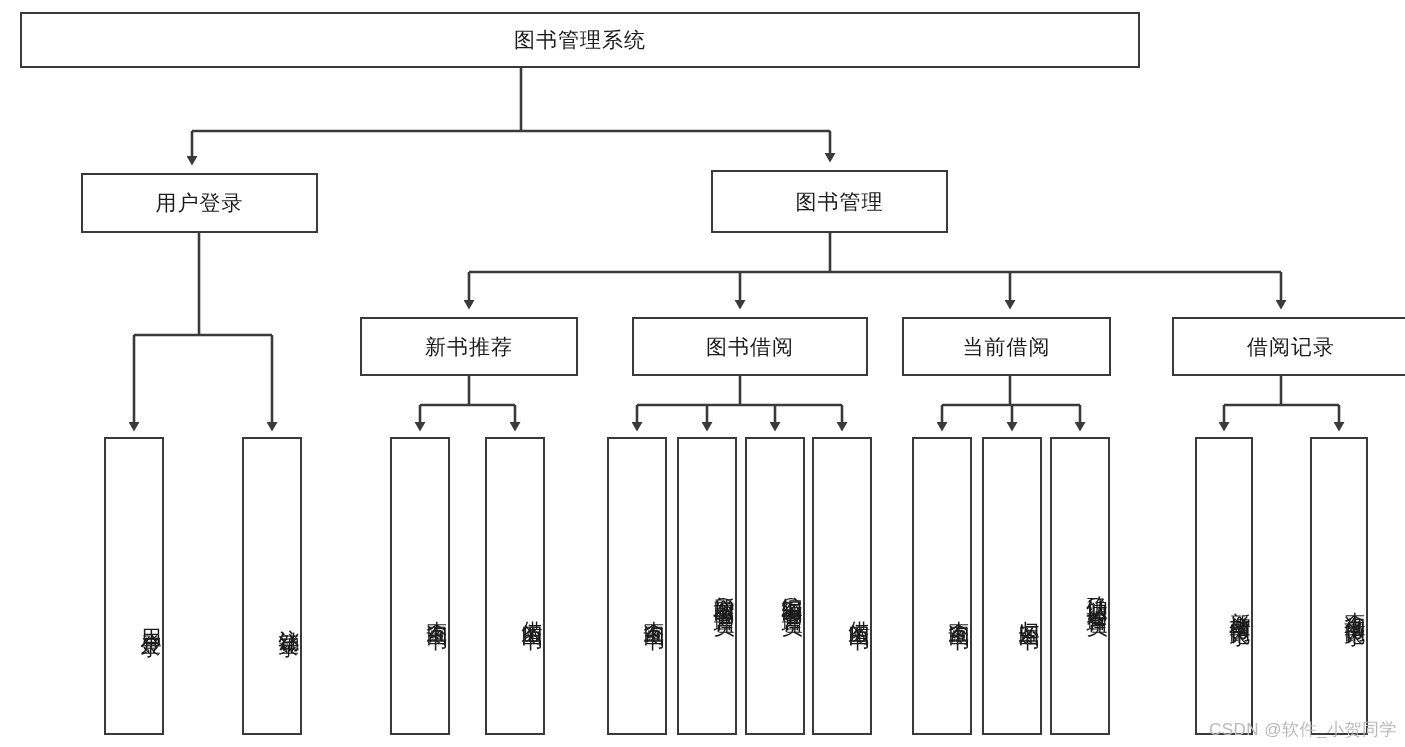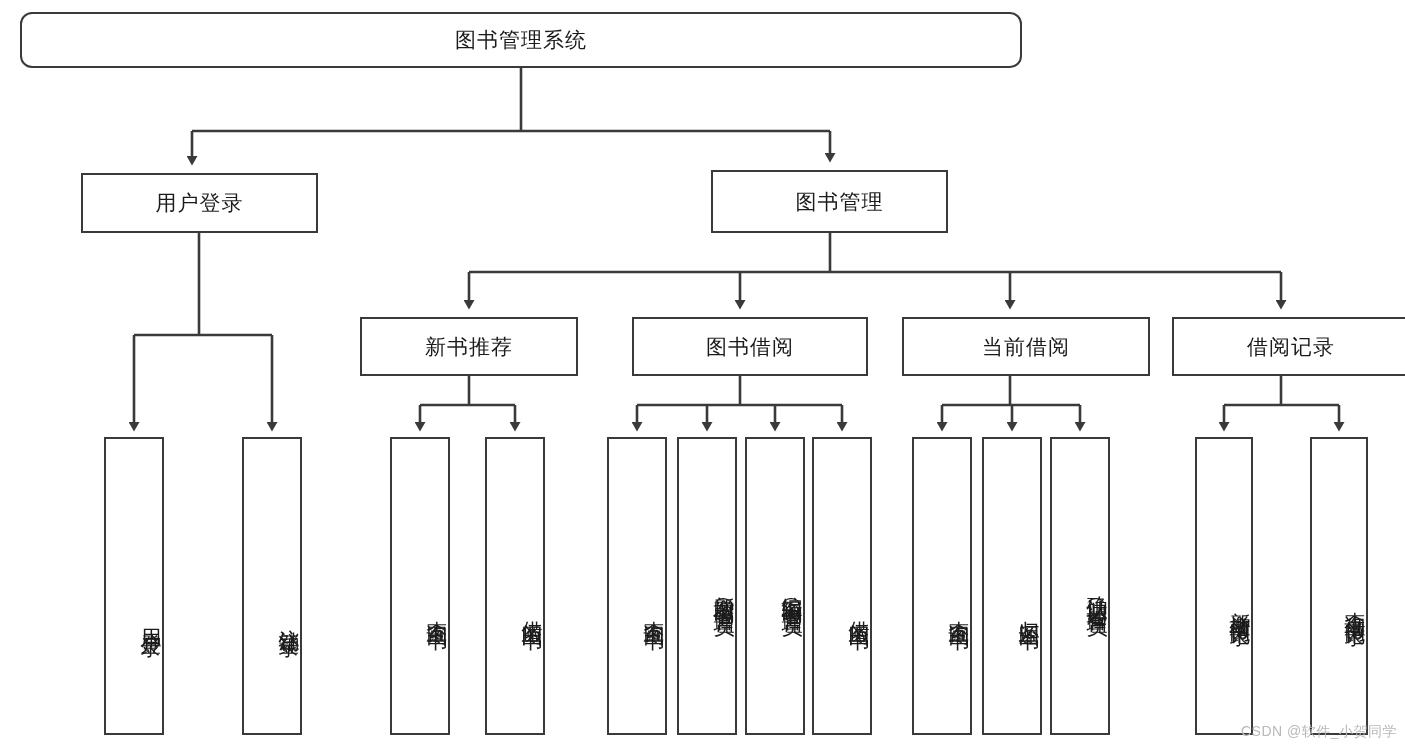--- a/index.html
+++ b/index.html
@@ -56,21 +56,21 @@
     margin-top: 4px;
   }
   .node.vert.pad-a .vtext { margin-top: 62px; }
   .node.vert.pad-b .vtext { margin-top: 10px; }
   .node.vert.pad-c .vtext { margin-top: 45px; }
   .node.vert.pad-d .vtext { margin-top: 34px; }
   .watermark {
     position: absolute;
     right: 8px;
     bottom: 6px;
-    font-size: 14px;
+    font-size: 17px;
     color: #b9b9b9;
     z-index: 5;
     white-space: nowrap;
     letter-spacing: 0.5px;
   }
 </style>
 </head>
 <body>
 
 <div id="canvas">
@@ -118,38 +118,38 @@
       <path d="M1012,405 L1012,424" marker-end="url(#arrow)"></path>
       <path d="M1080,405 L1080,424" marker-end="url(#arrow)"></path>
 
       <path d="M1281,376 L1281,405"></path>
       <path d="M1224,405 L1339,405"></path>
       <path d="M1224,405 L1224,424" marker-end="url(#arrow)"></path>
       <path d="M1339,405 L1339,424" marker-end="url(#arrow)"></path>
     </g>
   </svg>
 
-  <div class="node horiz" style="left:20px; top:12px; width:1002px; height:56px;border-radius:12px;">
+  <div class="node horiz" style="left:20px; top:12px; width:1120px; height:56px;">
     <span>图书管理系统</span>
   </div>
 
   <div class="node horiz" style="left:81px; top:173px; width:237px; height:60px;">
     <span>用户登录</span>
   </div>
   <div class="node horiz" style="left:711px; top:170px; width:237px; height:63px;padding-left:20px;">
     <span>图书管理</span>
   </div>
 
   <div class="node horiz" style="left:360px; top:317px; width:218px; height:59px;justify-content:center;">
     <span>新书推荐</span>
   </div>
   <div class="node horiz" style="left:632px; top:317px; width:236px; height:59px;">
     <span>图书借阅</span>
   </div>
-  <div class="node horiz" style="left:902px; top:317px; width:248px; height:59px;">
+  <div class="node horiz" style="left:902px; top:317px; width:209px; height:59px;">
     <span>当前借阅</span>
   </div>
   <div class="node horiz" style="left:1172px; top:317px; width:238px; height:59px;">
     <span>借阅记录</span>
   </div>
 
   <div class="node vert pad-a" style="left:104px; top:437px; width:60px; height:298px;">
     <span class="vtext">用户登录</span>
   </div>
   <div class="node vert pad-a" style="left:242px; top:437px; width:60px; height:298px;">

